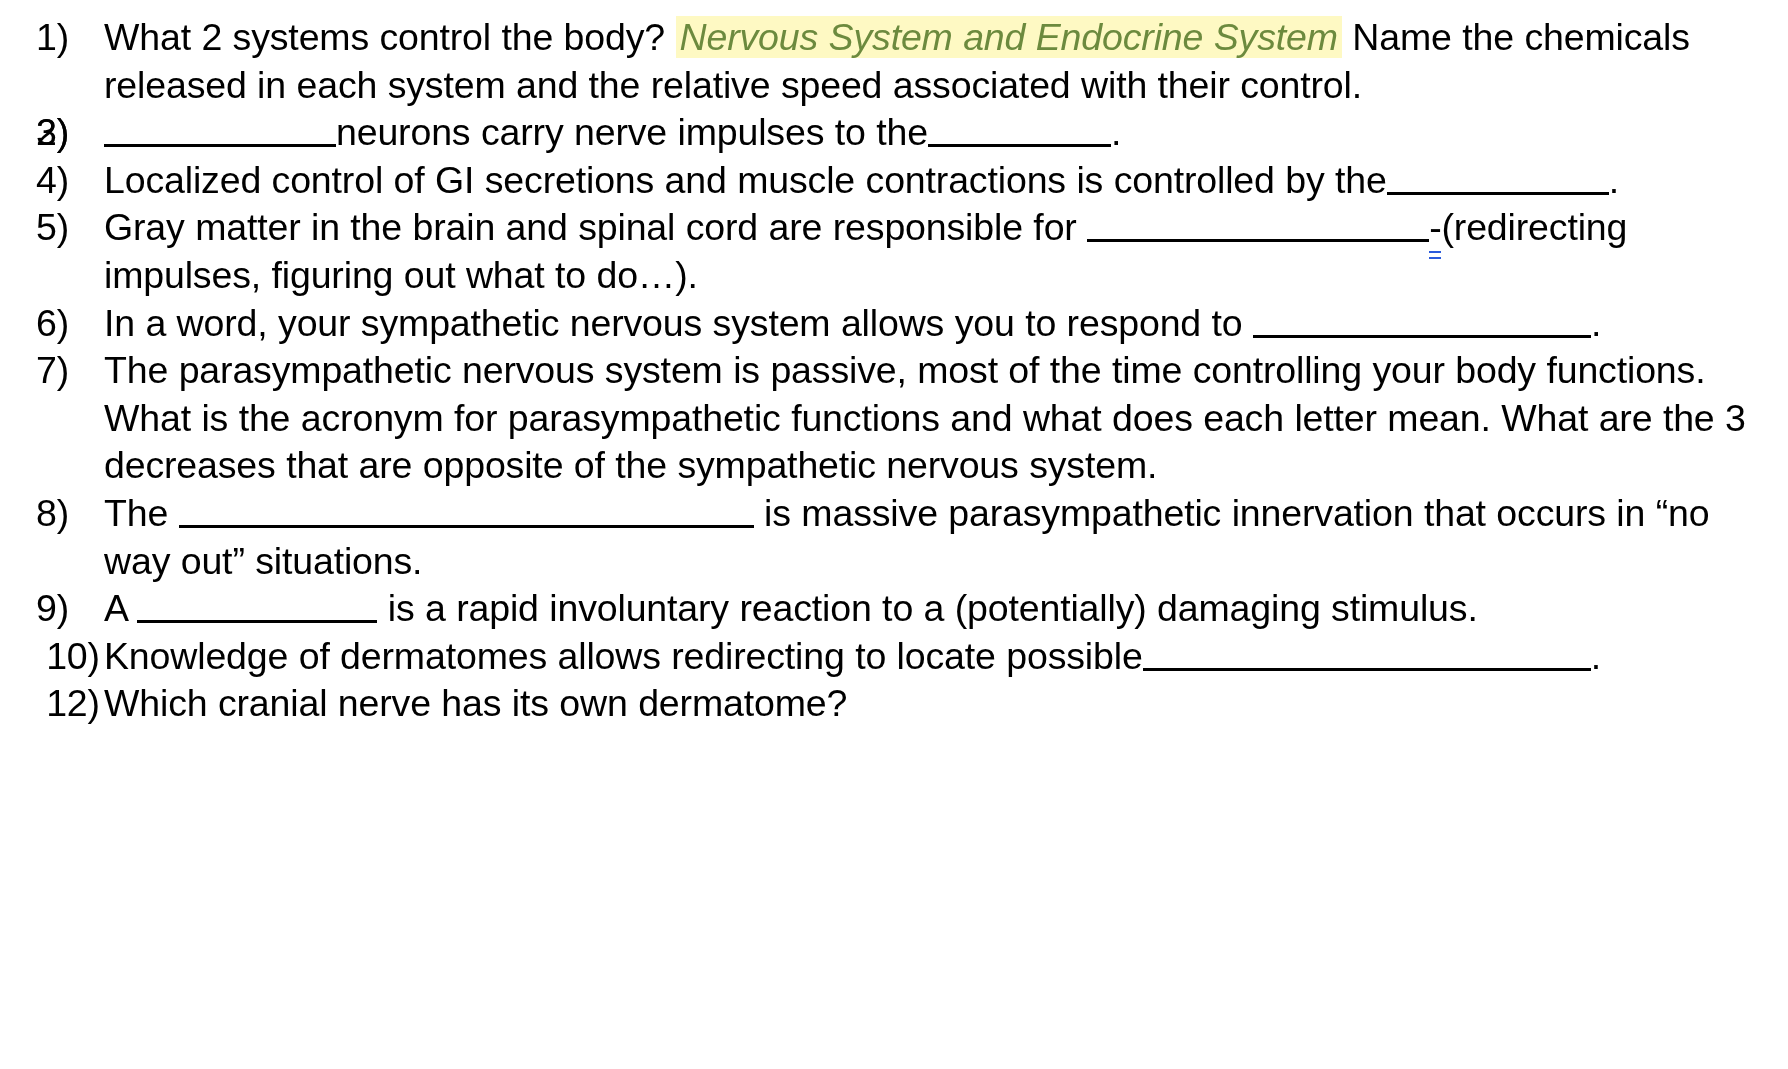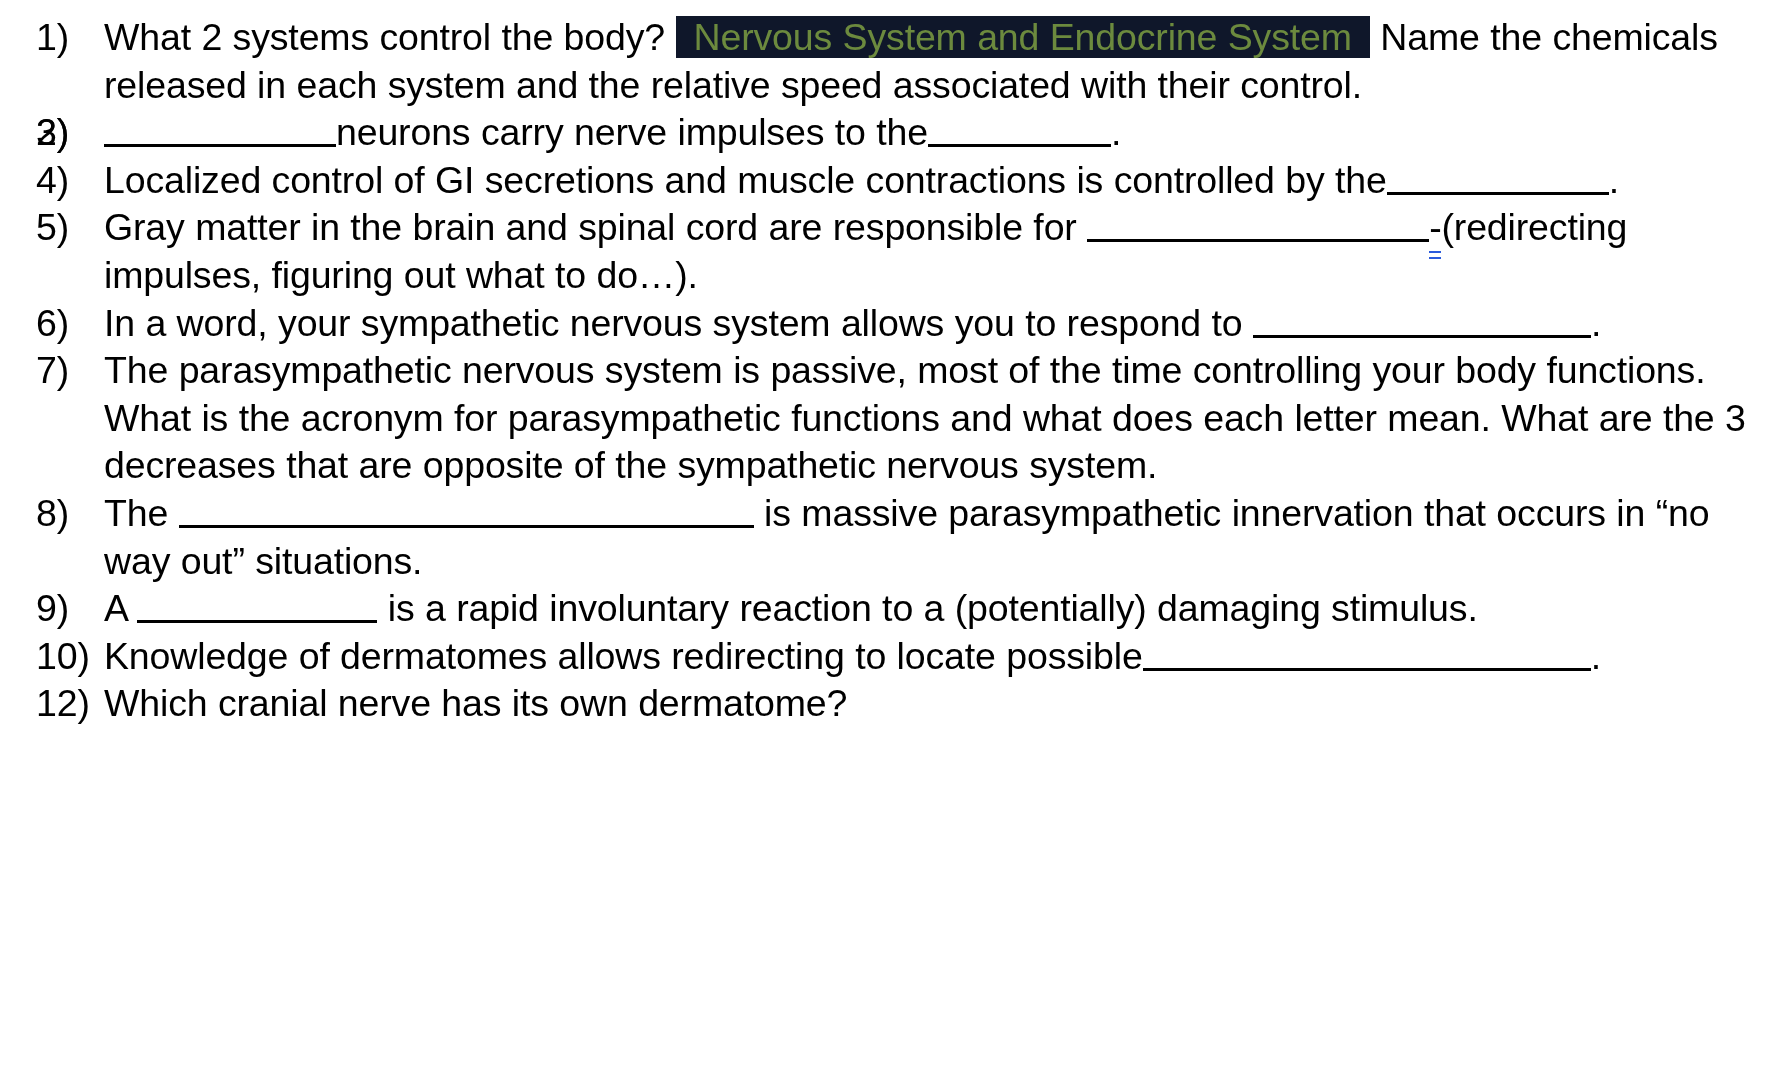--- a/index.html
+++ b/index.html
@@ -48,37 +48,39 @@
     top: 0;
     width: 66px;
     text-align: left;
     font-size: 37.5px;
     line-height: 47.6px;
   }
 
   li.qitem.wide > .num {
     left: 36px;
     width: 74px;
+    text-align: center;
   }
 
   .txt { white-space: normal; }
 
   
   .blank {
     display: inline-block;
     border-bottom: 3px solid #000;
     vertical-align: -2px;
     height: 30px;
   }
 
   
   .hl {
-    background: #0f172a;
+    background: #fef9c3;
     color: #6c8a3e;
-    padding: 0 18px;
+    padding: 0 4px;
+    font-style: italic;
   }
 
   
   .gram {
     position: relative;
     display: inline-block;
   }
   .gram::after {
     content: "";
     position: absolute;

